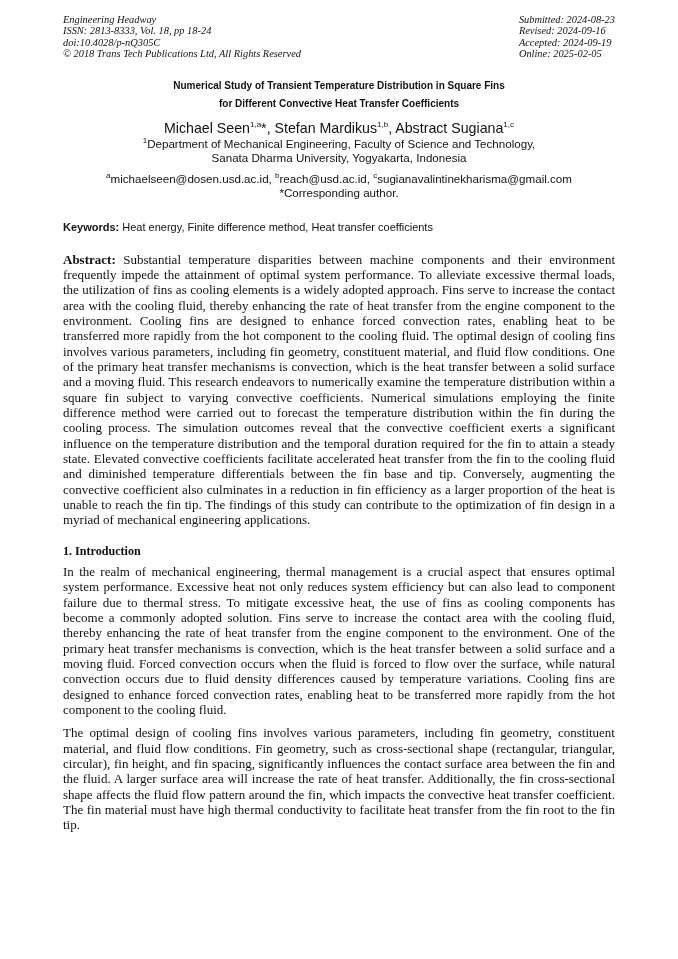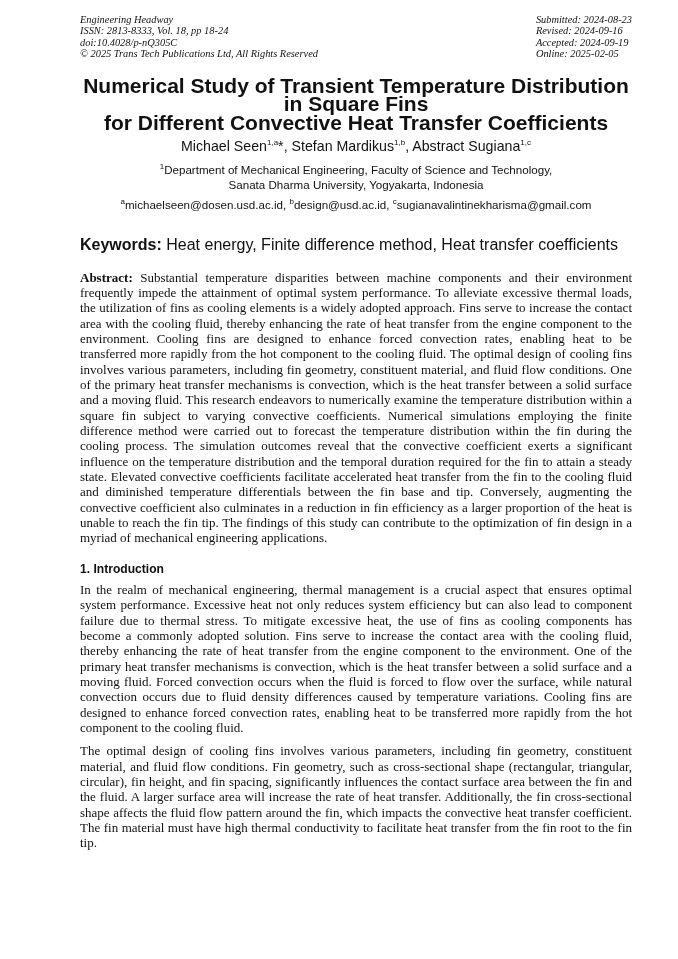--- a/index.html
+++ b/index.html
@@ -1,43 +1,43 @@
 <!DOCTYPE html>
 <html><head>
 <meta charset="utf-8">
 <style>
   html, body { margin: 0; padding: 0; background: #ffffff; }
   body { width: 678px; height: 959px; position: relative; overflow: hidden; color: #111; }
-  .page { position: absolute; left: 80px; top: 14px; width: 552px; }
+  .page { position: absolute; left: 63px; top: 14px; width: 552px; }
   .header { display: flex; justify-content: space-between; font-family: "Liberation Serif", serif; font-style: italic; font-size: 10.4px; line-height: 11.4px; }
   .header .right { }
-  .title { margin-top: 17px; text-align: center; font-family: "Liberation Sans", sans-serif; font-weight: bold; font-size: 21px; line-height: 18.5px; }
+  .title { margin-top: 17px; text-align: center; font-family: "Liberation Sans", sans-serif; font-weight: bold; font-size: 10px; line-height: 18.5px; }
   .authors { margin-top: 6px; text-align: center; font-family: "Liberation Sans", sans-serif; font-size: 14.2px; line-height: 17px; }
   .authors sup, .affil sup, .emails sup { font-size: 8px; line-height: 0; }
-  .affil { margin-top: 8px; text-align: center; font-family: "Liberation Sans", sans-serif; font-size: 11.6px; line-height: 14.5px; }
+  .affil { margin-top: 0; text-align: center; font-family: "Liberation Sans", sans-serif; font-size: 11.6px; line-height: 14.5px; }
   .emails { margin-top: 6px; text-align: center; font-family: "Liberation Sans", sans-serif; font-size: 11.6px; line-height: 14.5px; }
-  .keywords { margin-top: 25px; font-family: "Liberation Sans", sans-serif; font-size: 16px; line-height: 14px; }
+  .keywords { margin-top: 19px; font-family: "Liberation Sans", sans-serif; font-size: 11px; line-height: 14px; }
   .keywords b { font-weight: bold; }
   .para { font-family: "Liberation Serif", serif; font-size: 13px; line-height: 15.35px; text-align: justify; }
   .abstract { margin-top: 18px; }
-  .section-heading { margin-top: 16px; font-family: Liberation Sans, sans-serif; font-weight: bold; font-size: 12.1px; line-height: 15px; }
+  .section-heading { margin-top: 16px; font-family: Liberation Serif, serif; font-weight: bold; font-size: 12.1px; line-height: 15px; }
   .intro-p1 { margin-top: 5px; }
   .intro-p2 { margin-top: 8px; }
 </style>
 </head>
 <body>
 
 <div class="page">
 
   <div class="header">
     <div class="left">
       <div>Engineering Headway</div>
       <div>ISSN: 2813-8333, Vol. 18, pp 18-24</div>
       <div>doi:10.4028/p-nQ305C</div>
-      <div>© 2025 Trans Tech Publications Ltd, All Rights Reserved</div>
+      <div>© 2018 Trans Tech Publications Ltd, All Rights Reserved</div>
     </div>
     <div class="right">
       <div>Submitted: 2024-08-23</div>
       <div>Revised: 2024-09-16</div>
       <div>Accepted: 2024-09-19</div>
       <div>Online: 2025-02-05</div>
     </div>
   </div>
 
   <div class="title">
@@ -48,21 +48,22 @@
   <div class="authors">
     <span><span>Michael Seen</span><sup>1,a</sup><span>*</span><span>, </span></span><span><span>Stefan Mardikus</span><sup>1,b</sup><span>, </span></span><span><span>Abstract Sugiana</span><sup>1,c</sup></span>
   </div>
 
   <div class="affil">
     <div><sup>1</sup><span>Department of Mechanical Engineering, Faculty of Science and Technology,</span></div>
     <div>Sanata Dharma University, Yogyakarta, Indonesia</div>
   </div>
 
   <div class="emails">
-    <div><sup>a</sup><span>michaelseen@dosen.usd.ac.id</span><span>, </span><sup>b</sup><span>design@usd.ac.id</span><span>, </span><sup>c</sup><span>sugianavalintinekharisma@gmail.com</span></div>
+    <div><sup>a</sup><span>michaelseen@dosen.usd.ac.id</span><span>, </span><sup>b</sup><span>reach@usd.ac.id</span><span>, </span><sup>c</sup><span>sugianavalintinekharisma@gmail.com</span></div>
+    <div>*Corresponding author.</div>
   </div>
 
   <div class="keywords"><b>Keywords:</b><span> Heat energy, Finite difference method, Heat transfer coefficients</span></div>
 
   <div class="para abstract"><b>Abstract:</b><span> Substantial temperature disparities between machine components and their environment frequently impede the attainment of optimal system performance. To alleviate excessive thermal loads, the utilization of fins as cooling elements is a widely adopted approach. Fins serve to increase the contact area with the cooling fluid, thereby enhancing the rate of heat transfer from the engine component to the environment. Cooling fins are designed to enhance forced convection rates, enabling heat to be transferred more rapidly from the hot component to the cooling fluid. The optimal design of cooling fins involves various parameters, including fin geometry, constituent material, and fluid flow conditions. One of the primary heat transfer mechanisms is convection, which is the heat transfer between a solid surface and a moving fluid. This research endeavors to numerically examine the temperature distribution within a square fin subject to varying convective coefficients. Numerical simulations employing the finite difference method were carried out to forecast the temperature distribution within the fin during the cooling process. The simulation outcomes reveal that the convective coefficient exerts a significant influence on the temperature distribution and the temporal duration required for the fin to attain a steady state. Elevated convective coefficients facilitate accelerated heat transfer from the fin to the cooling fluid and diminished temperature differentials between the fin base and tip. Conversely, augmenting the convective coefficient also culminates in a reduction in fin efficiency as a larger proportion of the heat is unable to reach the fin tip. The findings of this study can contribute to the optimization of fin design in a myriad of mechanical engineering applications.</span></div>
 
   <div class="section-heading">1.  Introduction</div>
 
   <div class="para intro-p1">In the realm of mechanical engineering, thermal management is a crucial aspect that ensures optimal system performance. Excessive heat not only reduces system efficiency but can also lead to component failure due to thermal stress. To mitigate excessive heat, the use of fins as cooling components has become a commonly adopted solution. Fins serve to increase the contact area with the cooling fluid, thereby enhancing the rate of heat transfer from the engine component to the environment. One of the primary heat transfer mechanisms is convection, which is the heat transfer between a solid surface and a moving fluid. Forced convection occurs when the fluid is forced to flow over the surface, while natural convection occurs due to fluid density differences caused by temperature variations. Cooling fins are designed to enhance forced convection rates, enabling heat to be transferred more rapidly from the hot component to the cooling fluid.</div>
   <div class="para intro-p2">The optimal design of cooling fins involves various parameters, including fin geometry, constituent material, and fluid flow conditions. Fin geometry, such as cross-sectional shape (rectangular, triangular, circular), fin height, and fin spacing, significantly influences the contact surface area between the fin and the fluid. A larger surface area will increase the rate of heat transfer. Additionally, the fin cross-sectional shape affects the fluid flow pattern around the fin, which impacts the convective heat transfer coefficient. The fin material must have high thermal conductivity to facilitate heat transfer from the fin root to the fin tip.</div>

